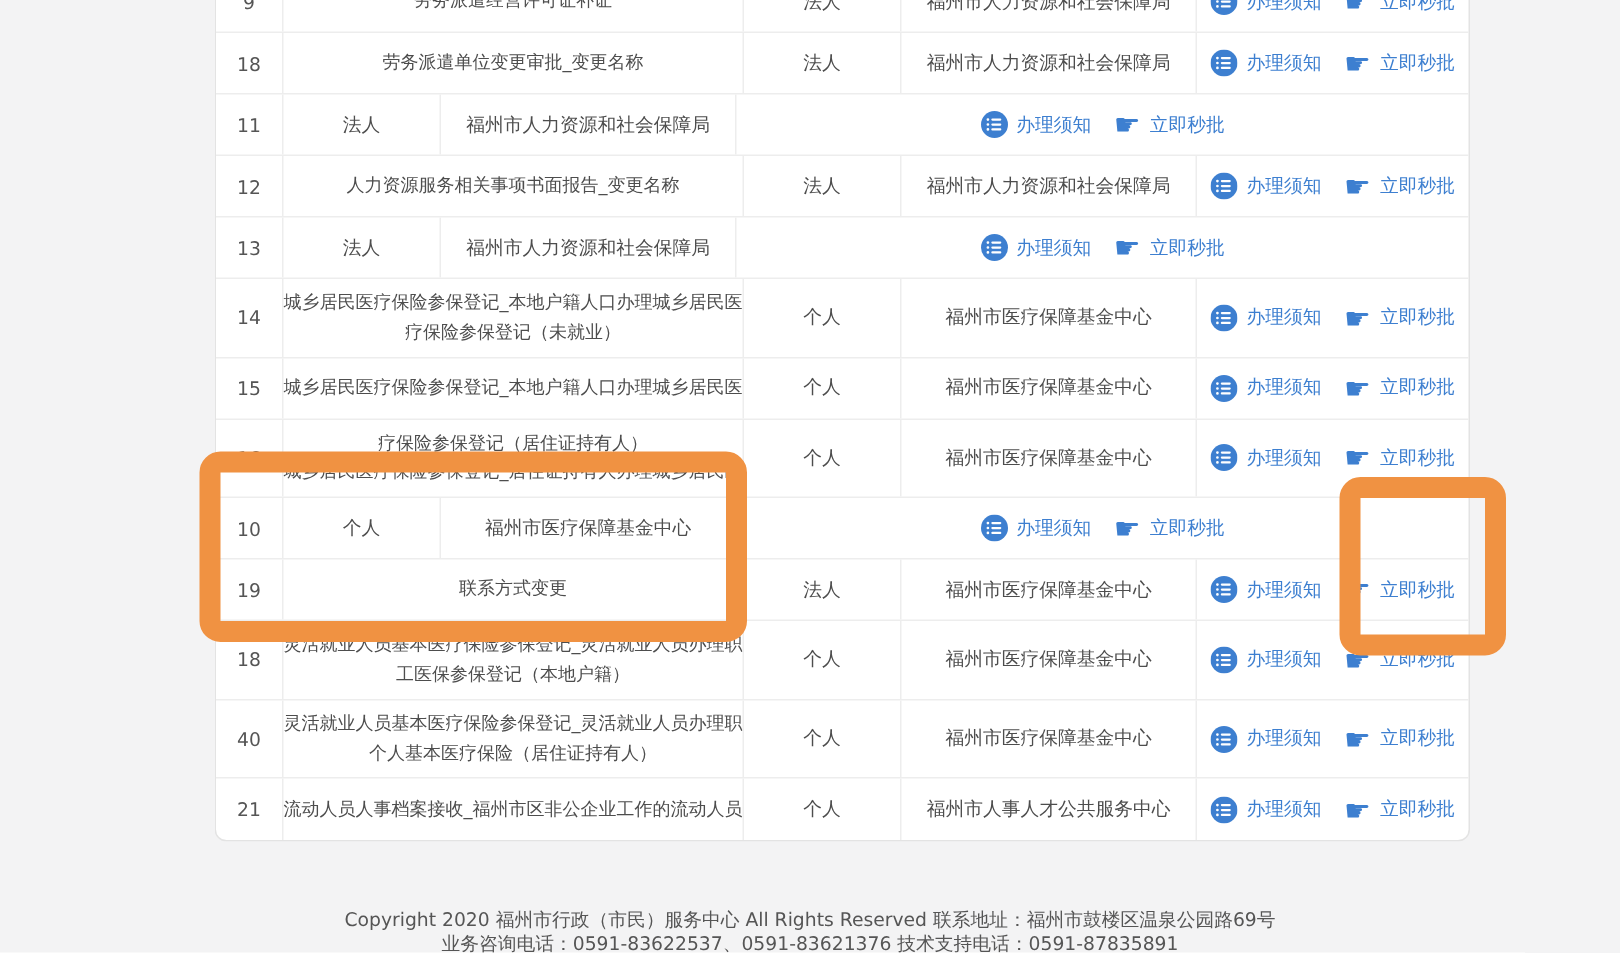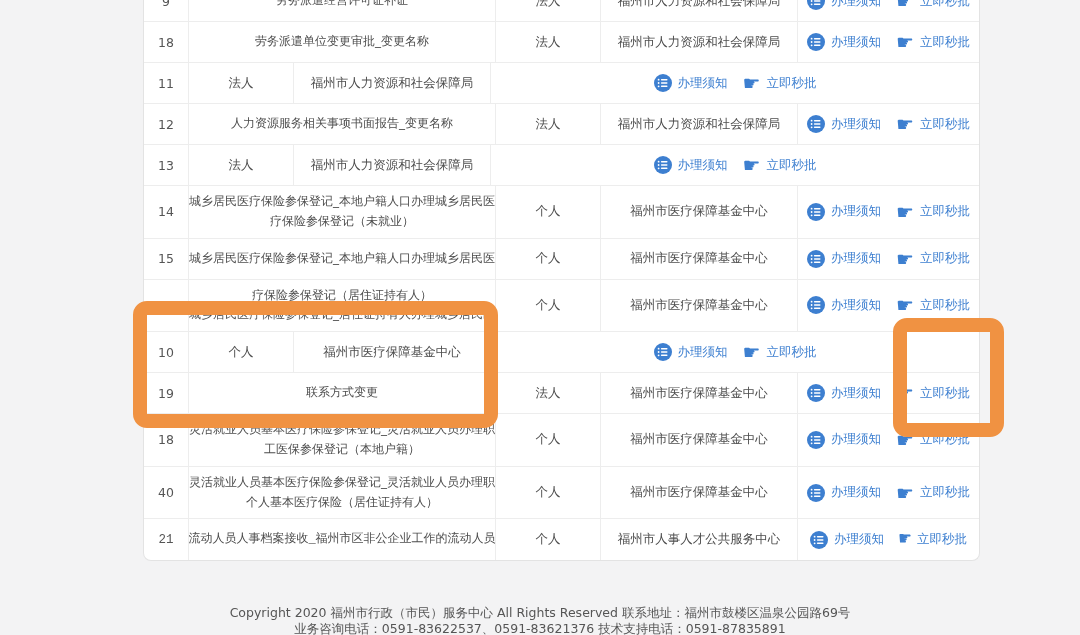--- a/index.html
+++ b/index.html
@@ -6,21 +6,21 @@
   .page{
     position:relative;width:1080px;height:635px;overflow:hidden;
     background:#f3f3f4;font-family:"DejaVu Sans","Liberation Sans",sans-serif;
   }
   .table-panel{
     position:absolute;left:143px;top:-19px;width:837px;
     background:#fff;border:1px solid #e3e3e3;border-top:none;
     border-radius:0 0 8px 8px;box-sizing:border-box;
   }
   .row{display:flex;align-items:stretch;min-height:41px;border-bottom:1px solid #ededed;box-sizing:border-box;}
-  .tbody .row:last-child{border-bottom:none;font-family:Liberation Mono, monospace;}
+  .tbody .row:last-child{border-bottom:none;}
   .cell{
     display:flex;align-items:center;justify-content:center;
     border-right:1px solid #ededed;padding:6px 8px;box-sizing:border-box;
     color:#4d4d4d;font-size:12.5px;text-align:center;
   }
   .c-num{width:45px;color:#555;}
   .c-name{width:307px;flex-direction:column;font-size:12px;line-height:1.65;overflow:hidden;}
   .c-name div{white-space:nowrap;}
   .c-type{width:105px;}
   .c-dept{width:197px;font-size:12.5px;}

